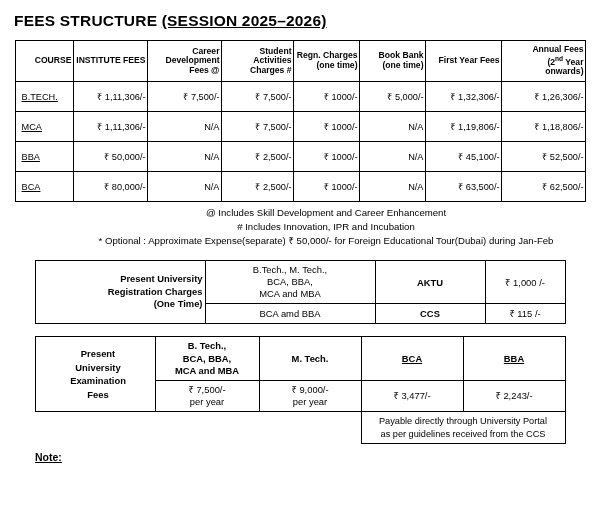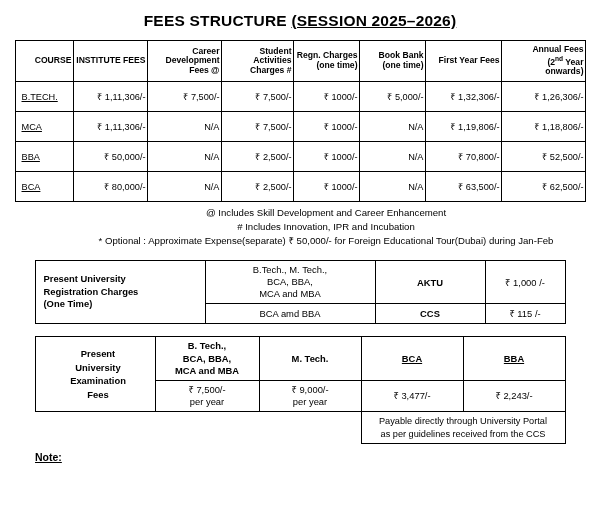--- a/index.html
+++ b/index.html
@@ -15,21 +15,20 @@
     overflow: hidden;
   }
   .page {
     position: relative;
     width: 600px;
     height: 522px;
     box-sizing: border-box;
     padding: 8px 14px 0 14px;
   }
   .title {
-    text-align: center;
     font-size: 15.5px;
     font-weight: bold;
     letter-spacing: 0.2px;
     margin: 4px 0 10px 0;
     white-space: nowrap;
   }
   .title .session {
     text-decoration: underline;
   }
 
@@ -92,21 +91,21 @@
     table-layout: fixed;
   }
   table.reg td {
     border: 1px solid #000000;
     font-size: 9.4px;
     text-align: center;
     vertical-align: middle;
     padding: 3px 2px;
   }
   table.reg td.label {
-    text-align: left;
+    text-align: right;
     font-weight: bold;
     padding-left: 8px;
     line-height: 1.35;
     font-size: 9.4px;
   }
   table.reg td.courses {
     line-height: 1.3;
   }
   table.reg td.body-bold {
     font-weight: bold;
@@ -211,21 +210,21 @@
         <td>₹ 1,19,806/-</td>
         <td>₹ 1,18,806/-</td>
       </tr>
       <tr>
         <td class="course">BBA</td>
         <td>₹ 50,000/-</td>
         <td>N/A</td>
         <td>₹ 2,500/-</td>
         <td>₹ 1000/-</td>
         <td>N/A</td>
-        <td>₹ 70,800/-</td>
+        <td>₹ 45,100/-</td>
         <td>₹ 52,500/-</td>
       </tr>
       <tr>
         <td class="course">BCA</td>
         <td>₹ 80,000/-</td>
         <td>N/A</td>
         <td>₹ 2,500/-</td>
         <td>₹ 1000/-</td>
         <td>N/A</td>
         <td>₹ 63,500/-</td>

